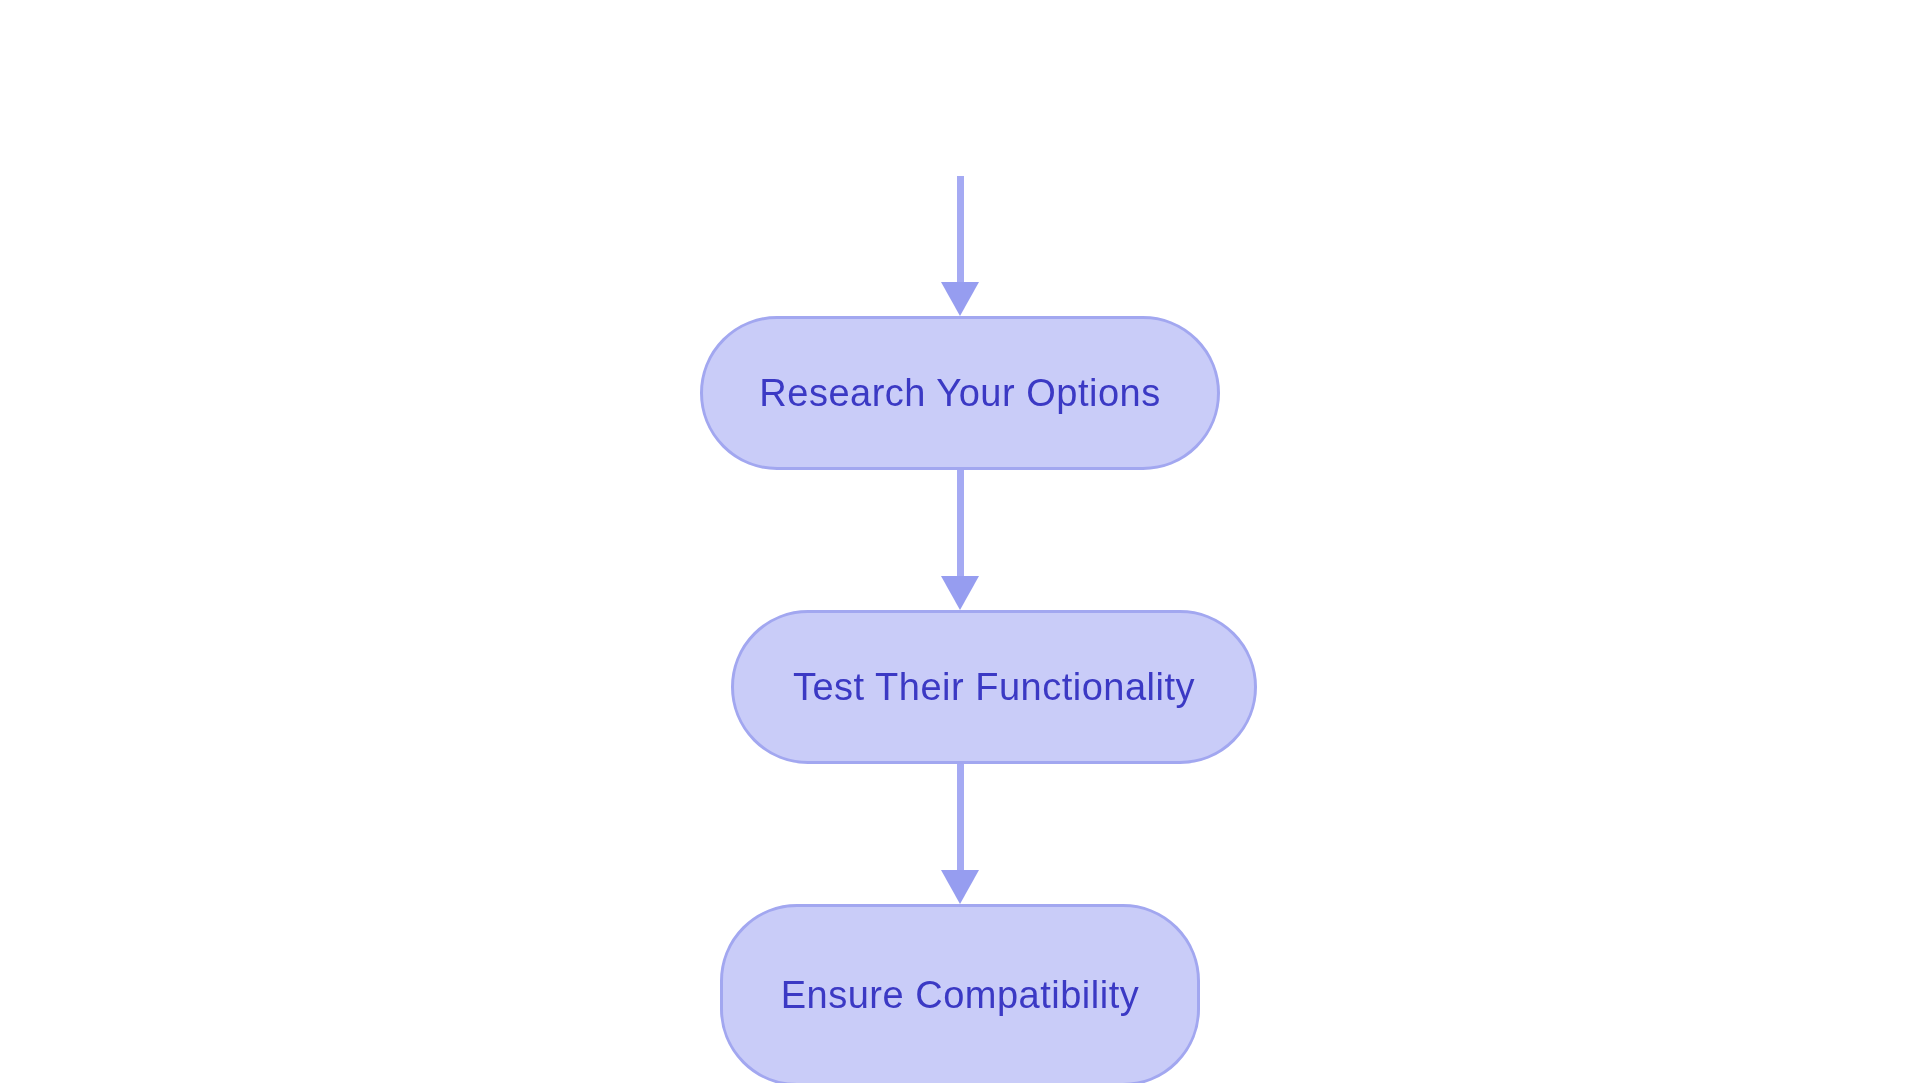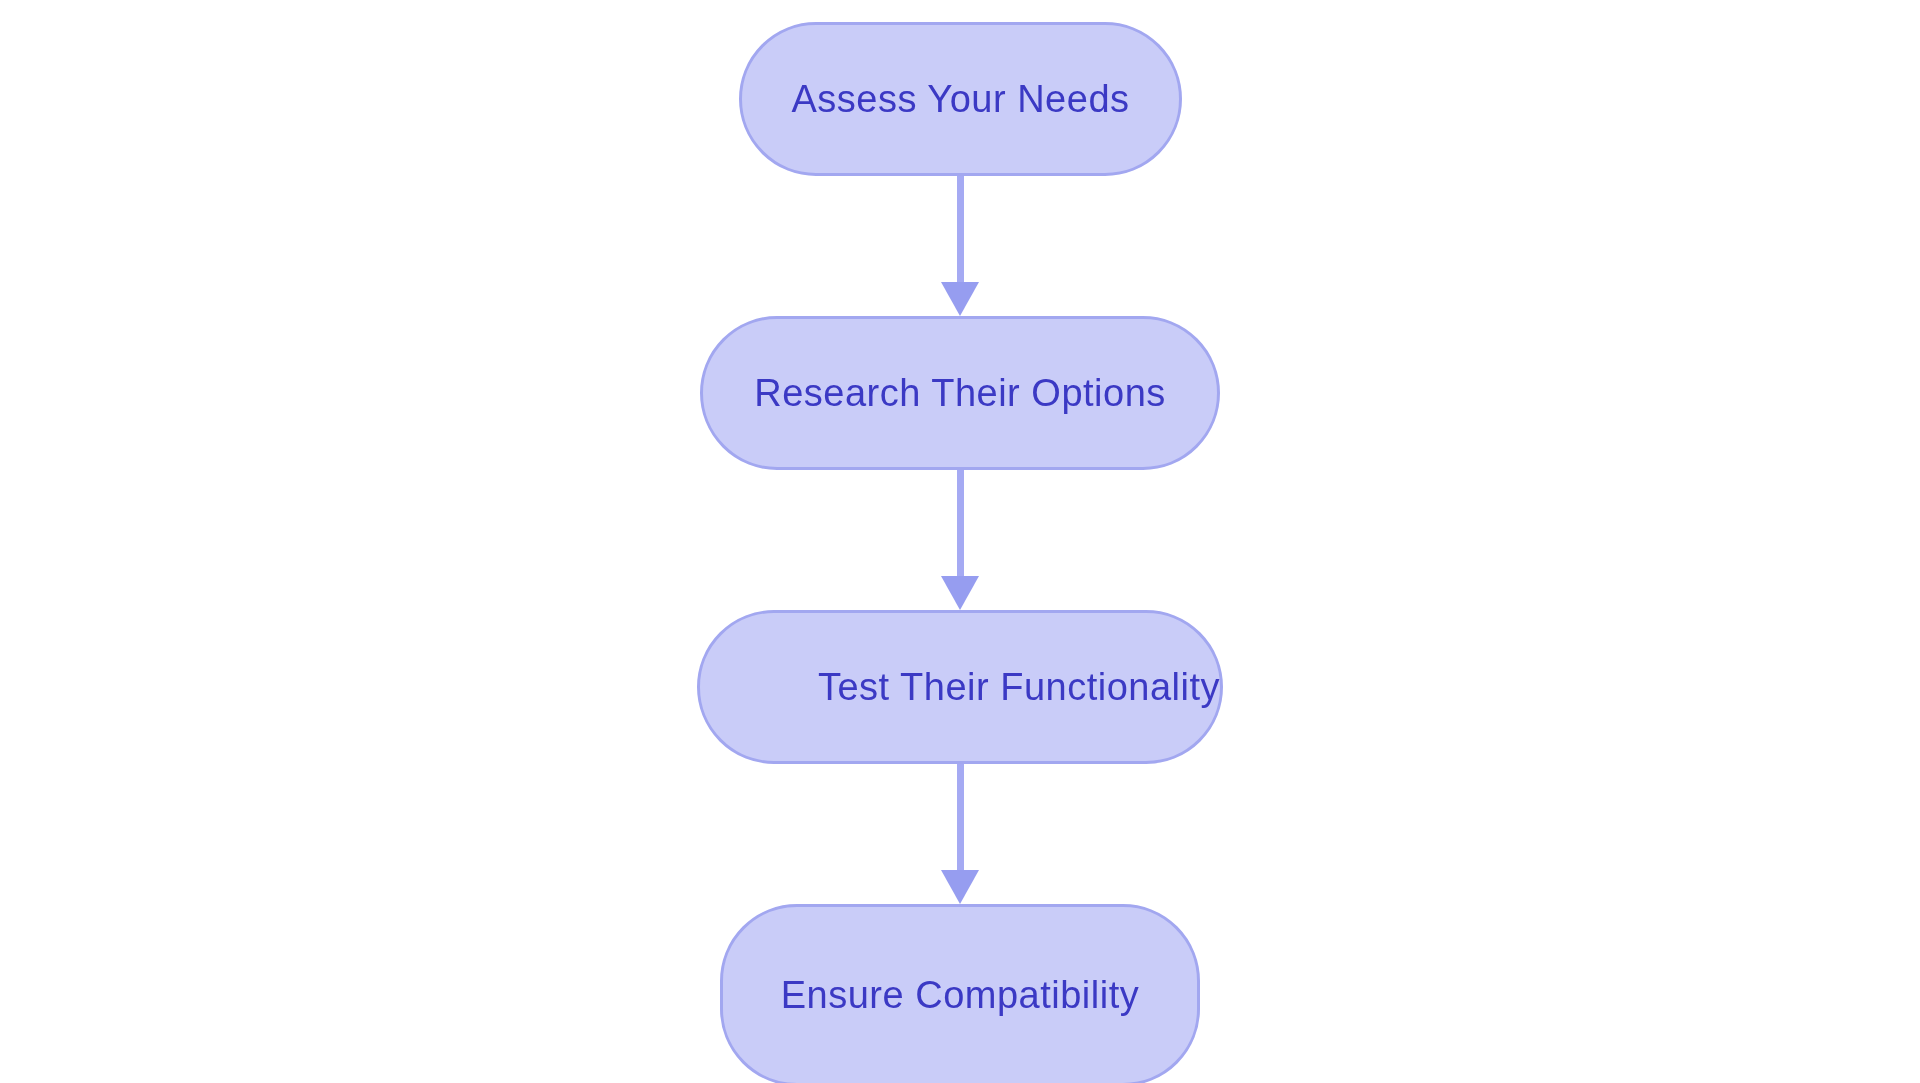--- a/index.html
+++ b/index.html
@@ -28,21 +28,21 @@
   }
   .node span {
     color: #3b39c4;
     font-size: 38px;
     font-weight: 400;
     letter-spacing: 0.5px;
     white-space: nowrap;
   }
   .node1 { left: 739px; top: 22px;  width: 443px; height: 154px; }
   .node2 { left: 700px; top: 316px; width: 520px; height: 154px; }
-  .node3 { left: 697px; top: 610px; width: 526px; height: 154px; justify-content: flex-end; }
+  .node3 { left: 731px; top: 610px; width: 526px; height: 154px; }
   .node4 { left: 720px; top: 904px; width: 480px; height: 182px; }
 
   .arrow {
     position: absolute;
     left: 941px;
     width: 38px;
     display: flex;
     flex-direction: column;
     align-items: center;
   }
@@ -60,31 +60,28 @@
   }
   .arrow1 { top: 176px; }
   .arrow2 { top: 470px; }
   .arrow3 { top: 764px; }
 </style>
 </head>
 <body>
 
 <div class="canvas">
 
-  <div class="node node1">
-    <span>Assess Your Needs</span>
-  </div>
 
   <div class="arrow arrow1">
     <div class="stem"></div>
     <div class="head"></div>
   </div>
 
   <div class="node node2">
-    <span>Research Their Options</span>
+    <span>Research Your Options</span>
   </div>
 
   <div class="arrow arrow2">
     <div class="stem"></div>
     <div class="head"></div>
   </div>
 
   <div class="node node3">
     <span>Test Their Functionality</span>
   </div>

